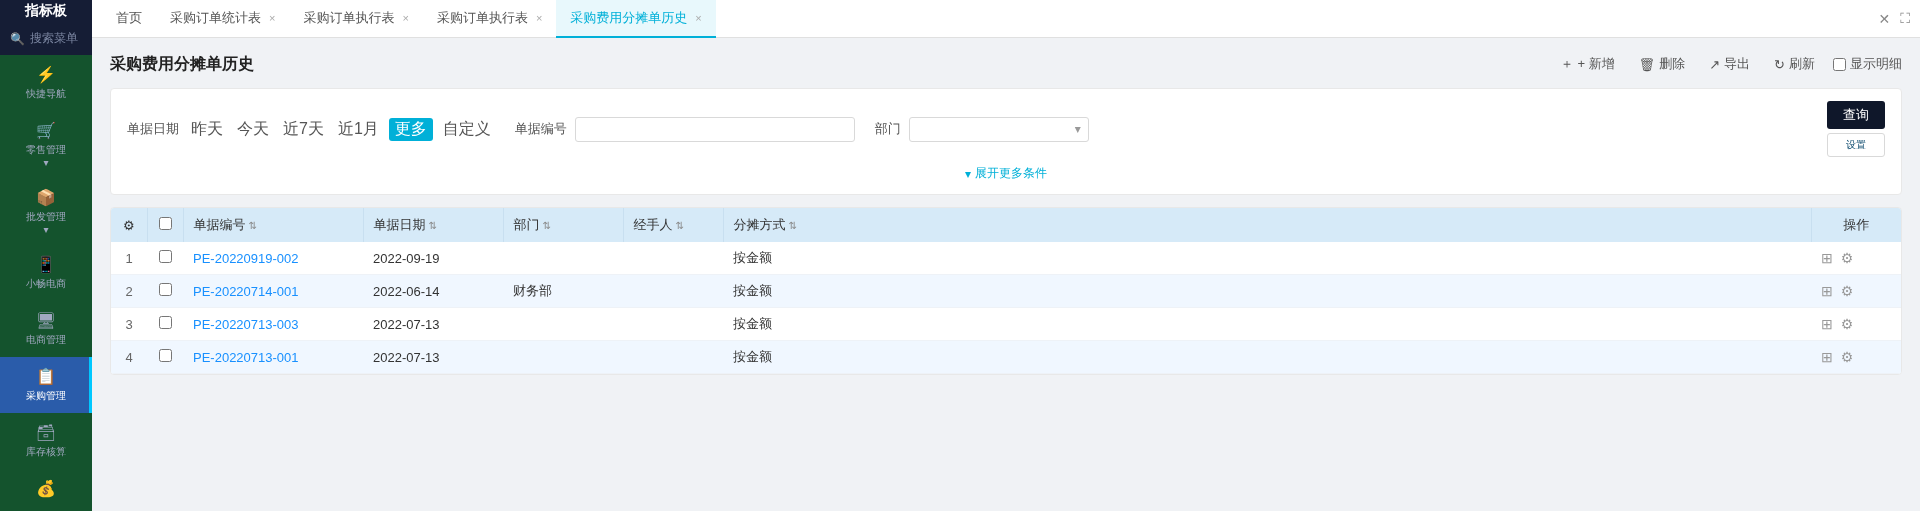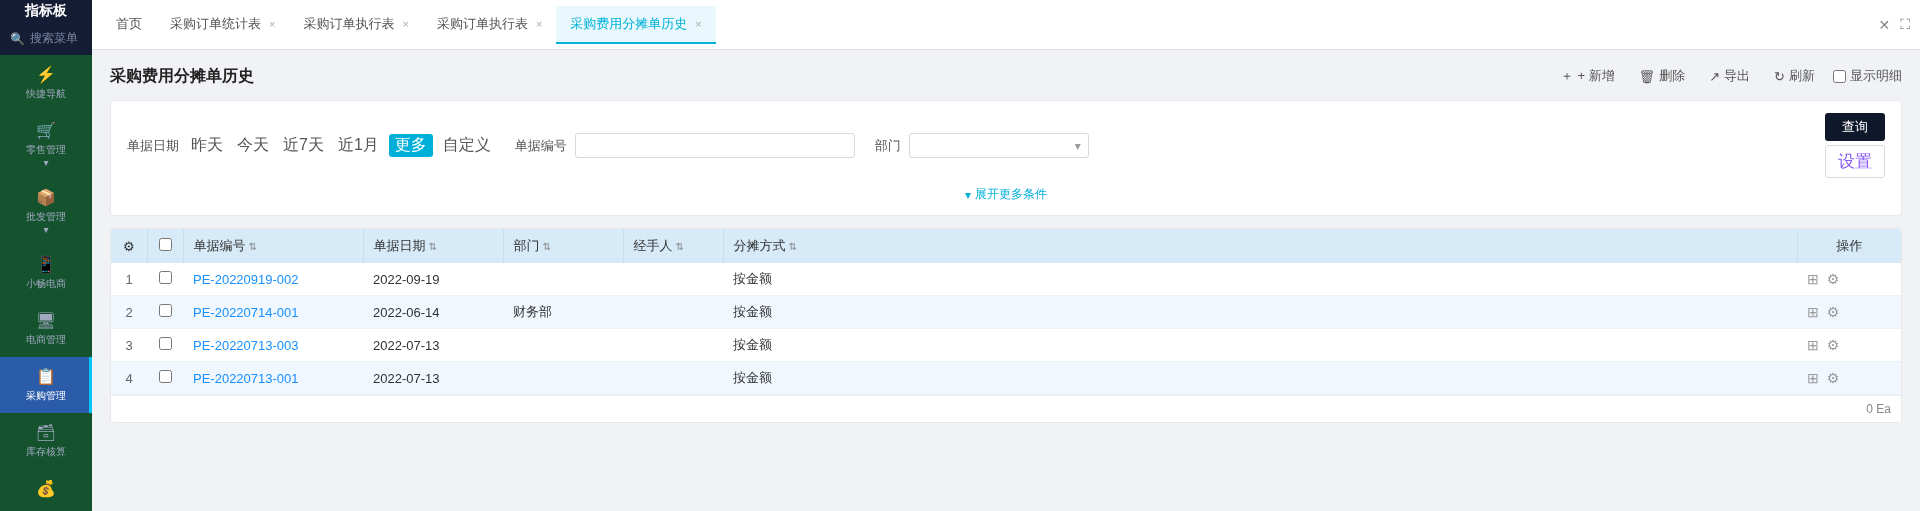--- a/index.html
+++ b/index.html
@@ -66,21 +66,21 @@
       background: #f0f2f5;
       overflow: hidden;
     }
 
     
     .tab-bar {
       background: #fff;
       display: flex;
       align-items: center;
       border-bottom: 1px solid #e0e0e0;
-      height: 50px;
+      height: 38px;
       padding: 0 10px;
       gap: 0;
     }
     .tab {
       padding: 0 14px;
       height: 38px;
       display: flex;
       align-items: center;
       font-size: 13px;
       color: #555;
@@ -236,25 +236,25 @@
       background: #0f172a;
       color: #fff;
       border: none;
       border-radius: 3px;
       padding: 5px 16px;
       font-size: 13px;
       cursor: pointer;
     }
     .btn-settings {
       background: #fff;
-      color: #8b5cf6;
+      color: #0c4a6e;
       border: 1px solid #d9d9d9;
       border-radius: 3px;
       padding: 4px 12px;
-      font-size: 17px;
+      font-size: 10px;
       cursor: pointer;
     }
     .filter-expand {
       display: flex;
       justify-content: center;
       margin-top: 8px;
     }
     .expand-btn {
       color: #00b0d8;
       font-size: 12px;
@@ -325,21 +325,21 @@
     .settings-icon-cell {
       text-align: center;
     }
     .col-checkbox { width: 36px; text-align: center; }
     .col-index { width: 36px; text-align: center; }
     .col-doc-no { width: 180px; }
     .col-date { width: 140px; }
     .col-dept { width: 120px; }
     .col-handler { width: 100px; }
     .col-split { width: auto; }
-    .col-action { width: 104px; text-align: center; }
+    .col-action { width: 90px; text-align: center; }
 
     .page-info {
       display: flex;
       align-items: center;
       justify-content: flex-end;
       padding: 6px 10px;
       font-size: 12px;
       color: #888;
       background: #fff;
       border-top: 1px solid #eee;
@@ -605,18 +605,15 @@
       <td class="col-split">按金额</td>
       <td class="col-action">
         <div class="action-icons">
           <span class="action-icon" title="编辑">⊞</span>
           <span class="action-icon" title="更多">⚙</span>
         </div>
       </td>
     </tr>
           </tbody>
       </table>
-      <div class="page-info">
-        <span>0 Ea</span>
-      </div>
     </div>
   </div>
 </div>
 
 </body></html>

